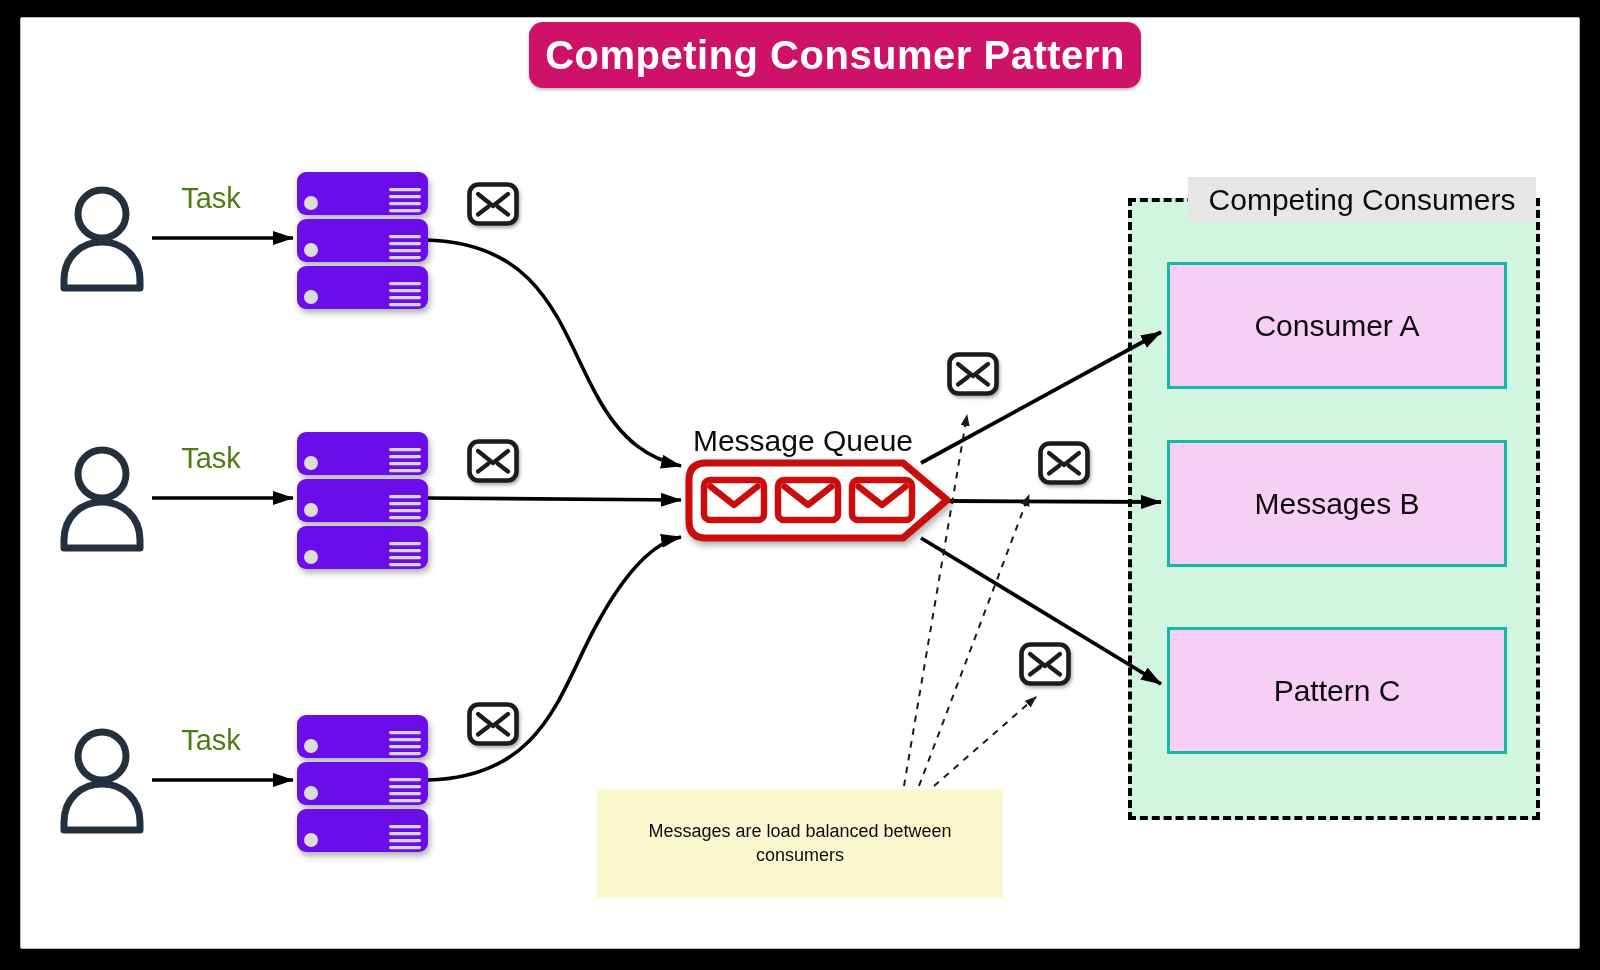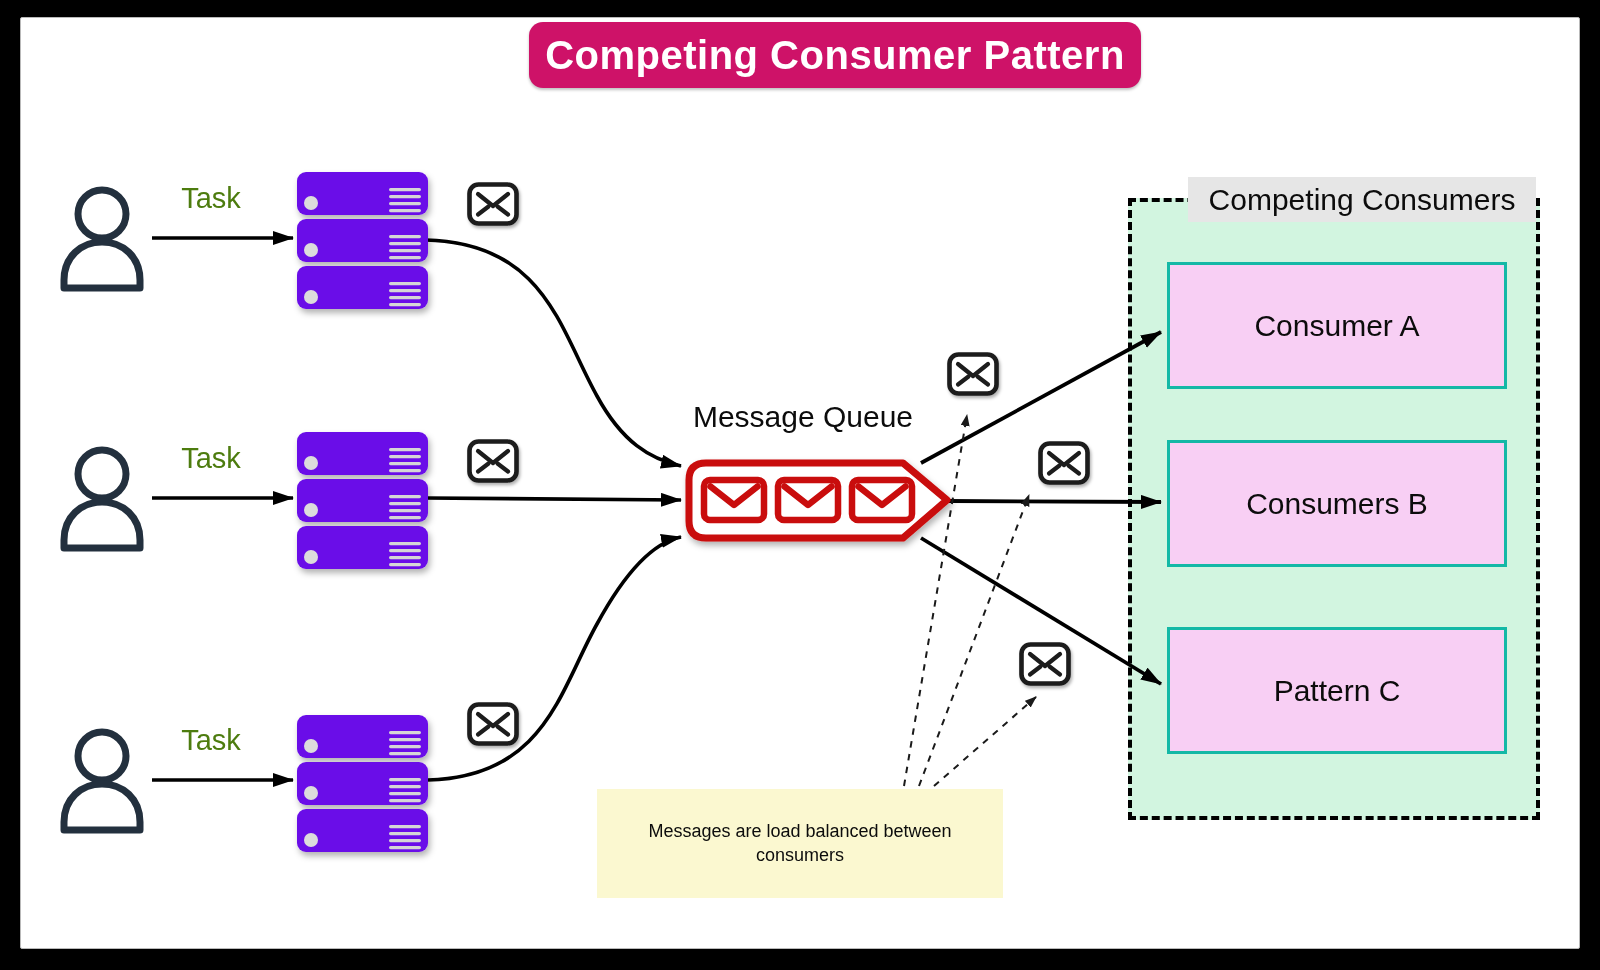--- a/index.html
+++ b/index.html
@@ -19,21 +19,21 @@
     border-radius:14px;display:flex;align-items:center;justify-content:center;
     font-size:40px;font-weight:700;letter-spacing:.5px;
     box-shadow:0 2px 3px rgba(0,0,0,.25);
     margin-left:32px;
   }
   .task-label{
     width:130px;height:34px;text-align:center;
     font-size:29px;color:#4d7c0f;font-weight:500;
   }
   .queue-label{
-    left:683px;top:400px;width:240px;height:34px;text-align:center;
+    left:683px;top:424px;width:240px;height:34px;text-align:center;
     font-size:30px;color:#0c0c0c;
   }
   .consumers-container{
     left:1128px;top:198px;width:412px;height:622px;
     background:var(--consumer_group_bg);
     border:4px dashed #000;
   }
   .group-label{
     left:1160px;top:177px;width:348px;height:45px;
     background:var(--group_label_bg);
@@ -57,21 +57,21 @@
 </style>
 </head>
 <body>
 
 <div class="page">
   <div class="canvas"></div>
 
   <div class="abs consumers-container"></div>
   <div class="abs group-label">Competing Consumers</div>
   <div class="abs consumer-box" style="top:262px">Consumer A</div>
-  <div class="abs consumer-box" style="top:440px">Consumers B</div>
+  <div class="abs consumer-box" style="top:440px">Messages B</div>
   <div class="abs consumer-box" style="top:627px">Pattern C</div>
 
   <div class="abs note">Messages are load balanced between consumers</div>
 
   <div class="abs title-banner">Competing Consumer Pattern</div>
 
   <div class="abs task-label" style="left:146px;top:182px">Task</div>
   <div class="abs task-label" style="left:146px;top:442px">Task</div>
   <div class="abs task-label" style="left:146px;top:724px">Task</div>
   <div class="abs queue-label">Message Queue</div>

